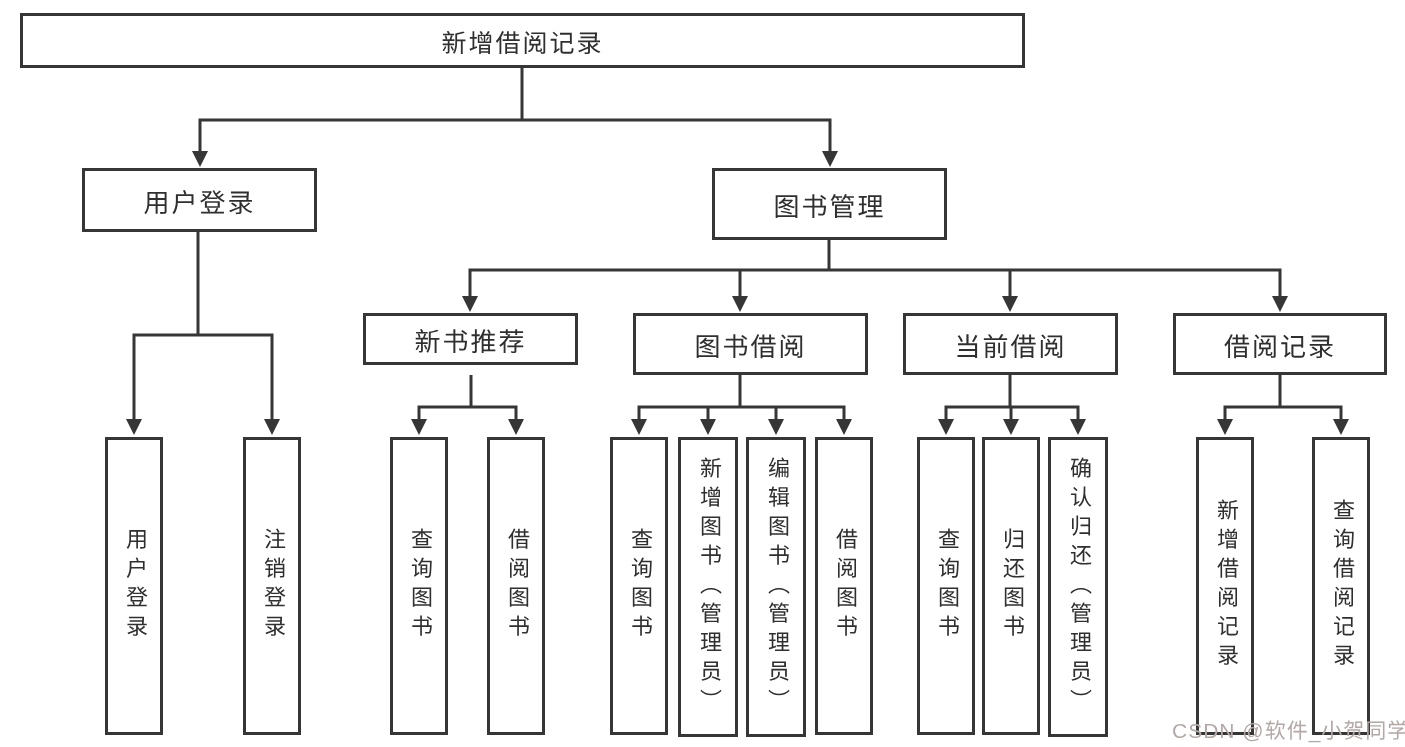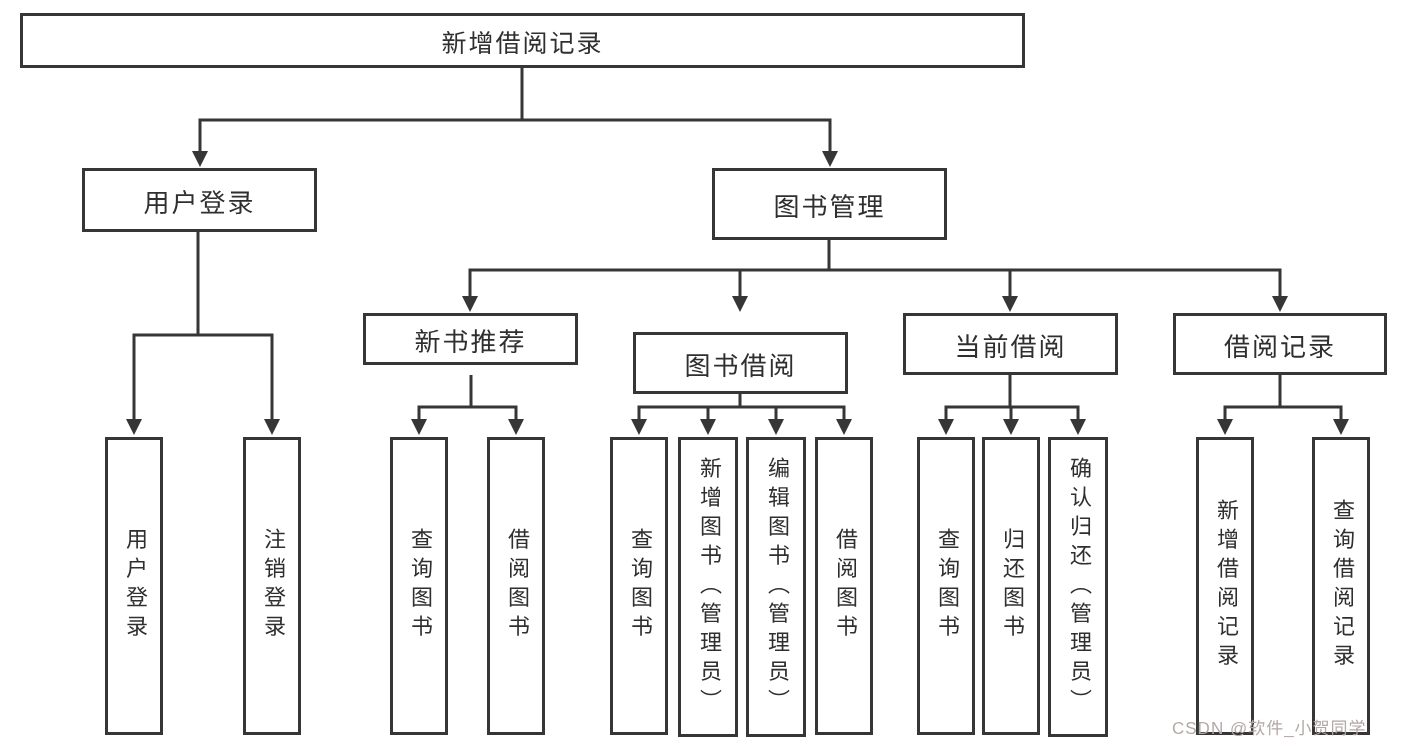--- a/index.html
+++ b/index.html
@@ -43,21 +43,21 @@
     writing-mode:vertical-rl;
     font-size:22px;
     letter-spacing:7px;
     line-height:1;
     color:var(--text);
   }
   .watermark{
     position:absolute;
     left:1172px;top:714px;
     width:230px;
-    font-size:17px;
+    font-size:21px;
     letter-spacing:1px;
     color:var(--wm);
     z-index:5;
     white-space:nowrap;
   }
 </style>
 </head>
 <body>
 
 <div class="canvas">
@@ -112,21 +112,21 @@
   <div class="box" style="left:82px;top:168px;width:235px;height:64px">
     <span>用户登录</span>
   </div>
   <div class="box" style="left:712px;top:168px;width:235px;height:72px">
     <span>图书管理</span>
   </div>
 
   <div class="box" style="left:363px;top:313px;width:215px;height:52px">
     <span>新书推荐</span>
   </div>
-  <div class="box" style="left:633px;top:332px;width:215px;height:62px">
+  <div class="box" style="left:633px;top:313px;width:235px;height:62px">
     <span>图书借阅</span>
   </div>
   <div class="box" style="left:1173px;top:313px;width:214px;height:62px">
     <span>借阅记录</span>
   </div>
   <div class="box" style="left:903px;top:313px;width:215px;height:62px">
     <span>当前借阅</span>
   </div>
 
   <div class="box leaf" style="left:105px;top:437px;width:58px;height:298px">

